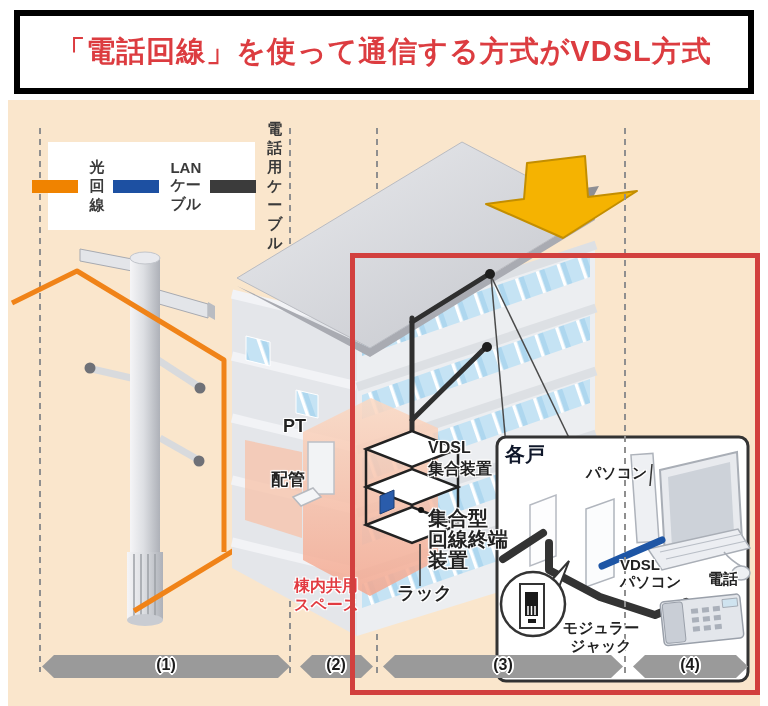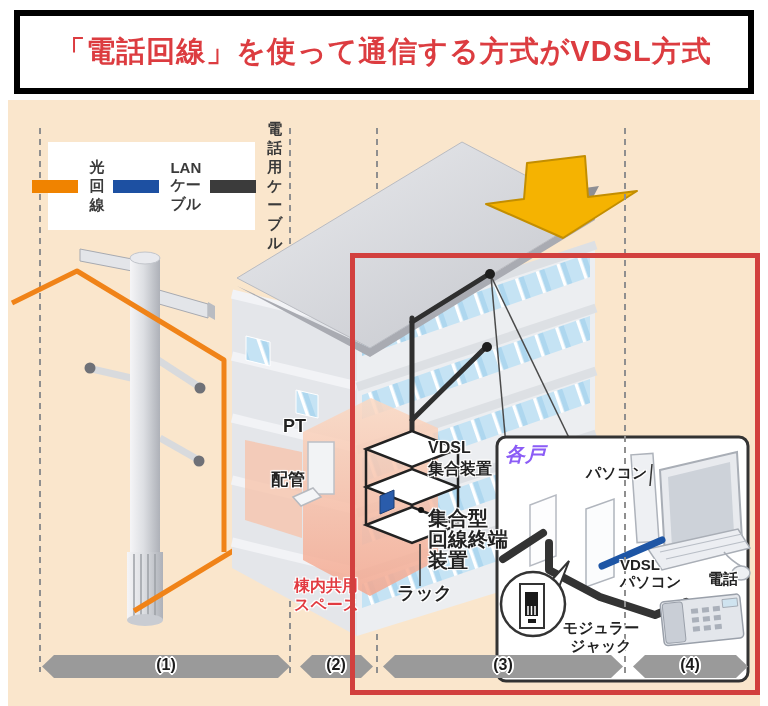--- a/index.html
+++ b/index.html
@@ -259,21 +259,21 @@
     <div>VDSL</div>
     <div>集合装置</div>
   </div>
   <div class="lbl" style="left:428px;top:508px;font-size:20px;line-height:21px;">
     <div>集合型</div>
     <div>回線終端</div>
     <div>装置</div>
   </div>
   <div class="lbl" style="left:397px;top:583px;font-size:18px;">ラック</div>
 
-  <div class="lbl" style="left:505px;top:442px;font-size:20px;color:#8b5cf6;font-style:italic;">各戸</div>
+  <div class="lbl" style="left:505px;top:442px;font-size:20px;color:#0f172a;">各戸</div>
   <div class="lbl" style="left:586px;top:464px;font-size:15px;">パソコン</div>
   <div class="lbl" style="left:620px;top:556px;font-size:15px;line-height:17px;">
     <div>VDSL</div>
     <div>パソコン</div>
   </div>
   <div class="lbl" style="left:708px;top:570px;font-size:15px;">電話</div>
   <div class="lbl" style="left:558px;top:607px;font-size:15px;width:86px;text-align:center;line-height:18px;margin-top:12px;">
     <div>モジュラー</div>
     <div>ジャック</div>
   </div>

